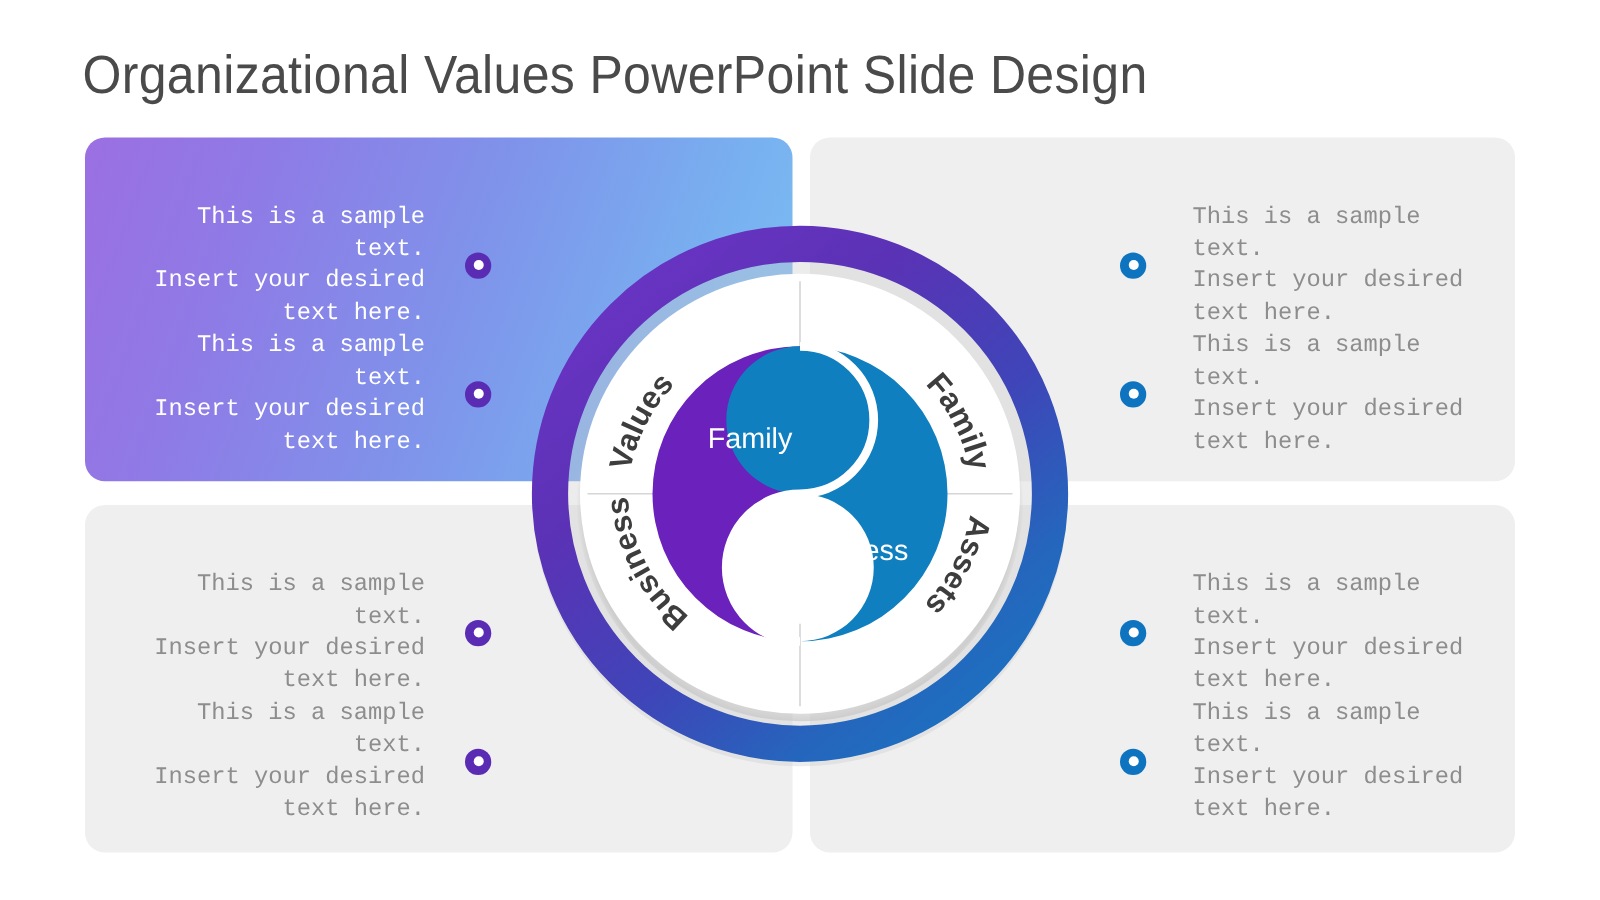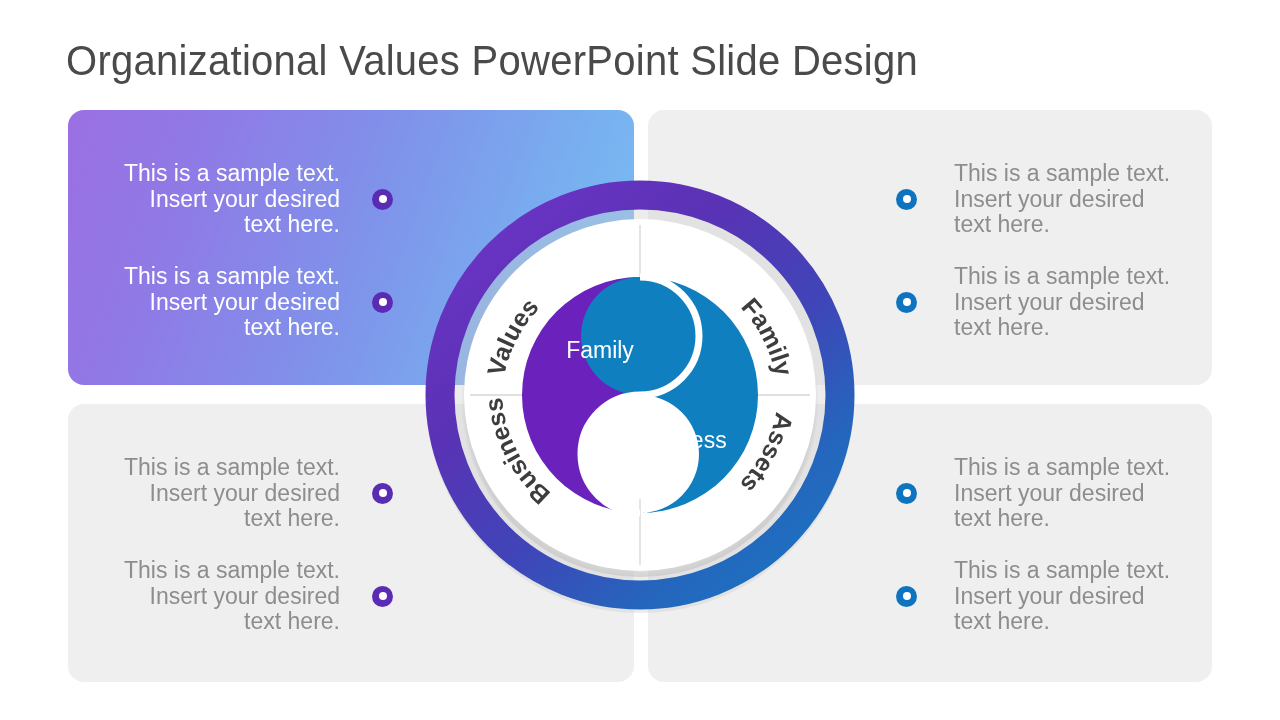--- a/index.html
+++ b/index.html
@@ -88,23 +88,24 @@
     display: block;
     width: 8px;
     height: 8px;
     border-radius: 50%;
     background: #ffffff;
   }
   .bullet-purple { background: #5a2cb4; }
   .bullet-blue   { background: #0f74bf; }
 
   .row-text {
-    font-size: 23px;
+    font-size: 19px;
     line-height: 25.5px;
     white-space: pre-line;
+    font-family: Liberation Mono, monospace;
   }
   .text-right { text-align: right; }
   .text-left  { text-align: left; }
   .text-white { color: #ffffff; }
   .text-gray  { color: #8d8d8d; }
 
   
   #row-tl-1 { left: 108px; top: 161px; width: 285px; }
   #row-tl-2 { left: 108px; top: 264px; width: 285px; }
   #row-bl-1 { left: 108px; top: 455px; width: 285px; }

